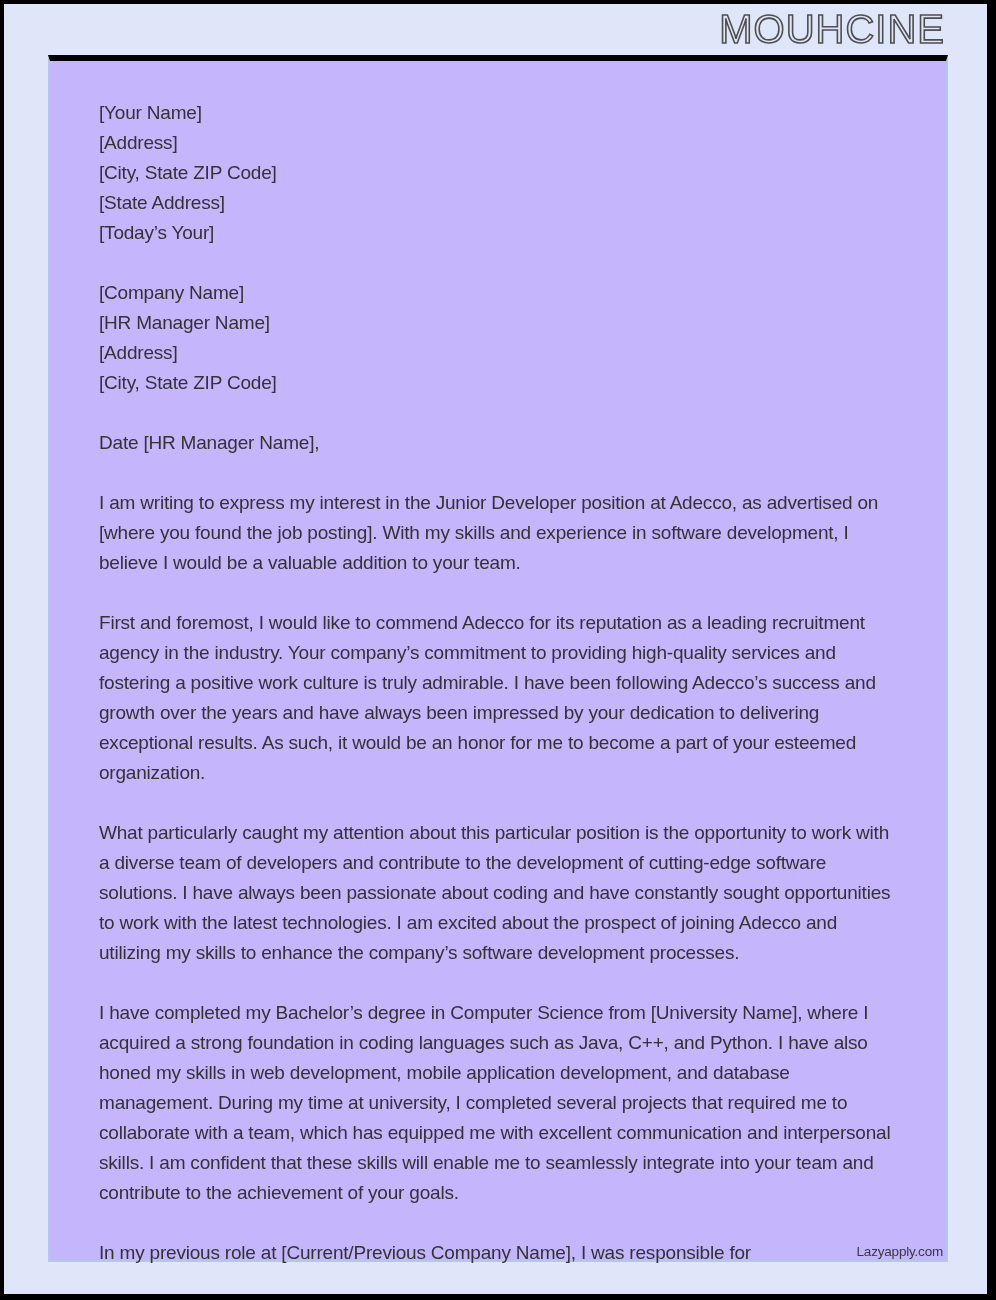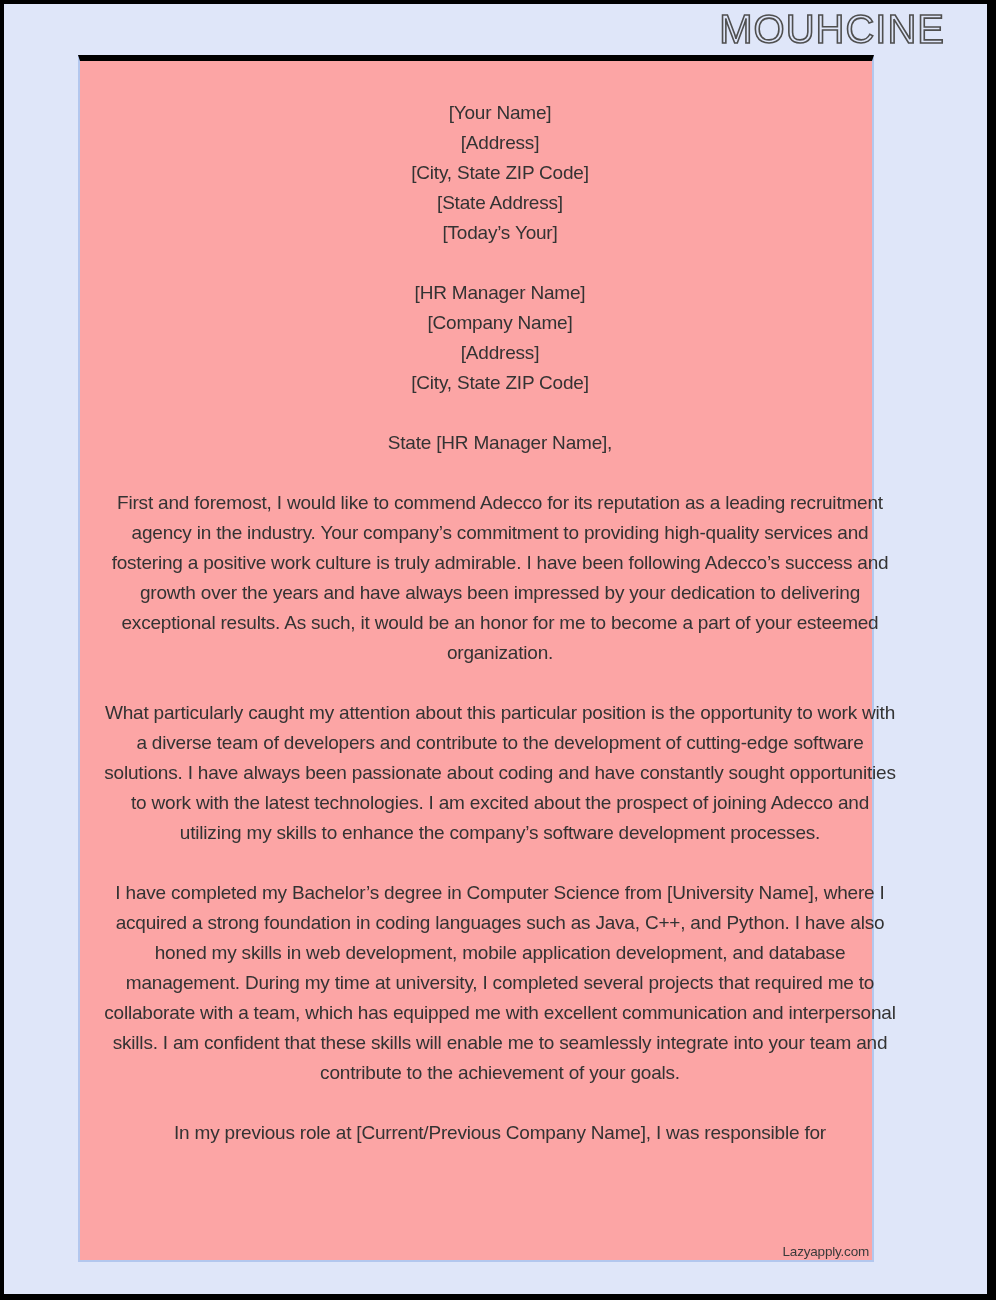--- a/index.html
+++ b/index.html
@@ -43,28 +43,27 @@
   }
   @supports not (-webkit-text-stroke: 1px black) {
     .logo { color: #6b6b6b; }
   }
 
   
   .page {
     position: absolute;
     left: 48px;
     top: 55px;
-    width: 796px;
+    width: 900px;
     height: 1207px;
     box-sizing: border-box;
-    background: #fca5a5;
+    background: #c4b5fd;
     border: 2px solid #b3c7ee;
     border-top: 6px solid #000000;
     z-index: 0;
-    margin-left: 30px;
   }
 
   .watermark {
     position: absolute;
     right: 3px;
     bottom: 0px;
     font-size: 13.5px;
     line-height: 17px;
     color: #3a3a3a;
     letter-spacing: -0.2px;
@@ -74,21 +73,20 @@
   .letter {
     position: absolute;
     left: 99px;
     top: 98px;
     width: 802px;
     z-index: 1;
     font-size: 19px;
     line-height: 30px;
     color: #333333;
     letter-spacing: -0.2px;
-    text-align: center;
   }
   .block { margin: 0 0 30px 0; }
   .block .line { white-space: nowrap; }
   .letter p { margin: 0 0 30px 0; }
   .letter p:last-child { margin-bottom: 0; margin-top: 12px; }
 </style>
 </head>
 <body>
 
 <div class="logo">MOUHCINE</div>
@@ -103,30 +101,31 @@
 
   <div class="line">[Your Name]</div>
       <div class="line">[Address]</div>
       <div class="line">[City, State ZIP Code]</div>
       <div class="line">[State Address]</div>
       <div class="line">[Today’s Your]</div>
     </div>
 
   <div class="block">
 
-  <div class="line">[HR Manager Name]</div>
-      <div class="line">[Company Name]</div>
+  <div class="line">[Company Name]</div>
+      <div class="line">[HR Manager Name]</div>
       <div class="line">[Address]</div>
       <div class="line">[City, State ZIP Code]</div>
     </div>
 
-  <div class="block">State [HR Manager Name],</div>
+  <div class="block">Date [HR Manager Name],</div>
 
   <div>
 
+  <p>I am writing to express my interest in the Junior Developer position at Adecco, as advertised on [where you found the job posting]. With my skills and experience in software development, I believe I would be a valuable addition to your team.</p>
       <p>First and foremost, I would like to commend Adecco for its reputation as a leading recruitment agency in the industry. Your company’s commitment to providing high-quality services and fostering a positive work culture is truly admirable. I have been following Adecco’s success and growth over the years and have always been impressed by your dedication to delivering exceptional results. As such, it would be an honor for me to become a part of your esteemed organization.</p>
       <p>What particularly caught my attention about this particular position is the opportunity to work with a diverse team of developers and contribute to the development of cutting-edge software solutions. I have always been passionate about coding and have constantly sought opportunities to work with the latest technologies. I am excited about the prospect of joining Adecco and utilizing my skills to enhance the company’s software development processes.</p>
       <p>I have completed my Bachelor’s degree in Computer Science from [University Name], where I acquired a strong foundation in coding languages such as Java, C++, and Python. I have also honed my skills in web development, mobile application development, and database management. During my time at university, I completed several projects that required me to collaborate with a team, which has equipped me with excellent communication and interpersonal skills. I am confident that these skills will enable me to seamlessly integrate into your team and contribute to the achievement of your goals.</p>
       <p>In my previous role at [Current/Previous Company Name], I was responsible for</p>
     </div>
 
 </div>
 
 <div class="frame"></div>
 

